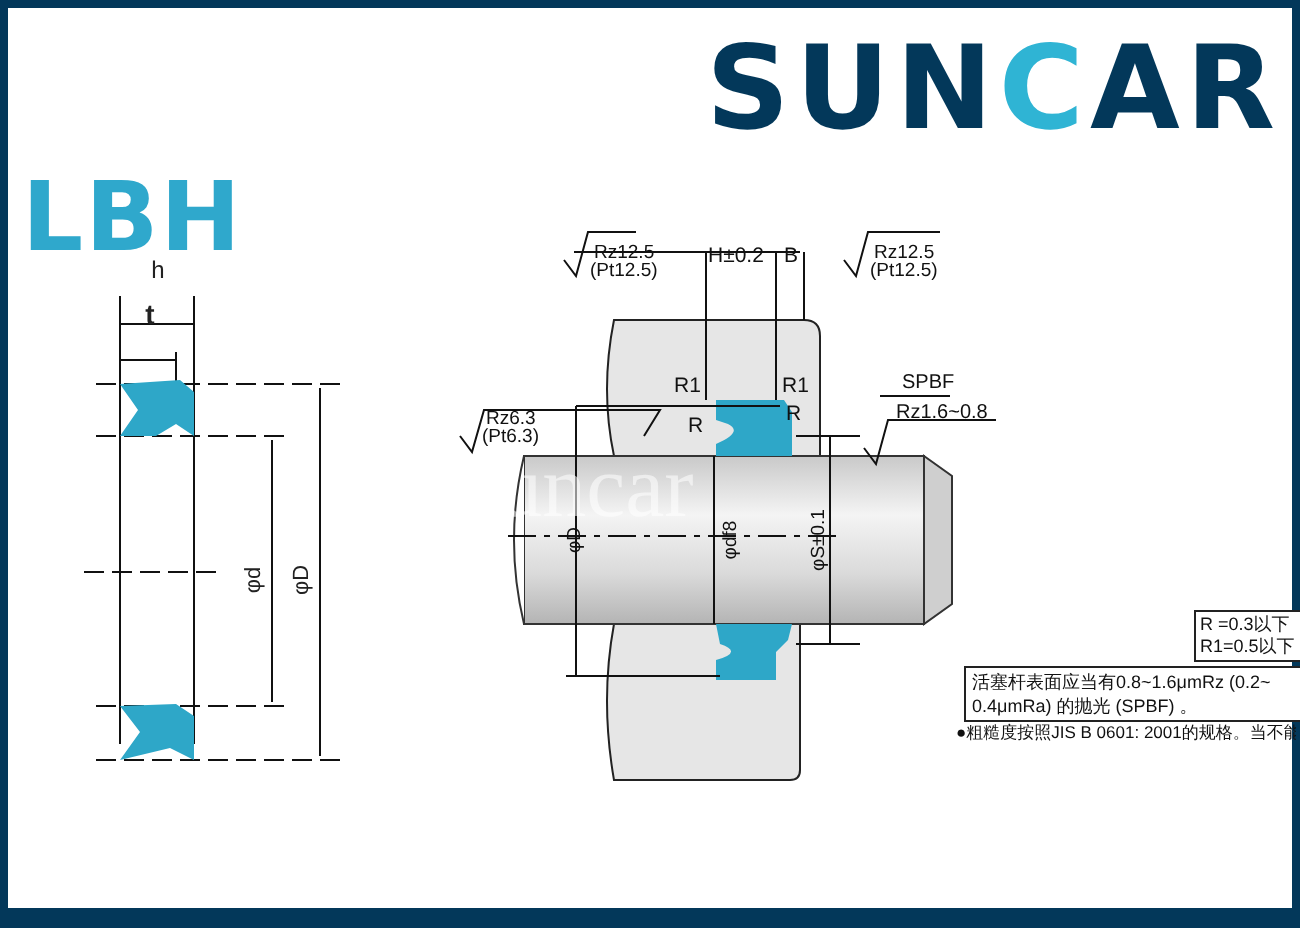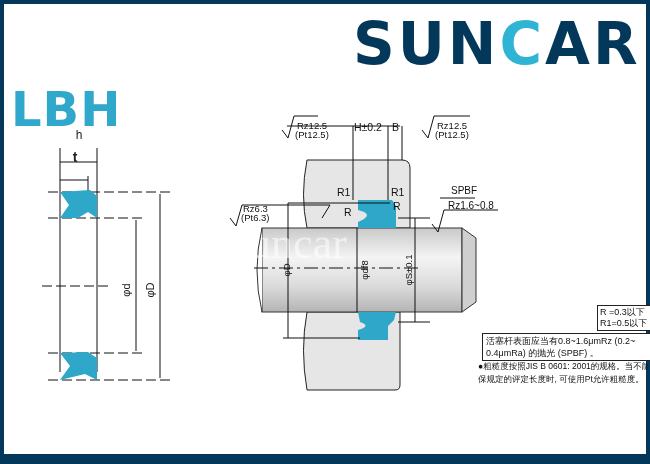--- a/index.html
+++ b/index.html
@@ -110,14 +110,13 @@
   <div>R1=0.5以下</div>
 </div>
 
 <div class="note-box">
   <div>活塞杆表面应当有0.8~1.6μmRz (0.2~</div>
   <div>0.4μmRa) 的抛光 (SPBF) 。</div>
 </div>
 
 <div class="footnote">
   <div>●粗糙度按照JIS B 0601: 2001的规格。当不能确</div>
-  <div>保规定的评定长度时, 可使用Pt允许粗糙度。</div>
 </div>
 
 </body></html>

